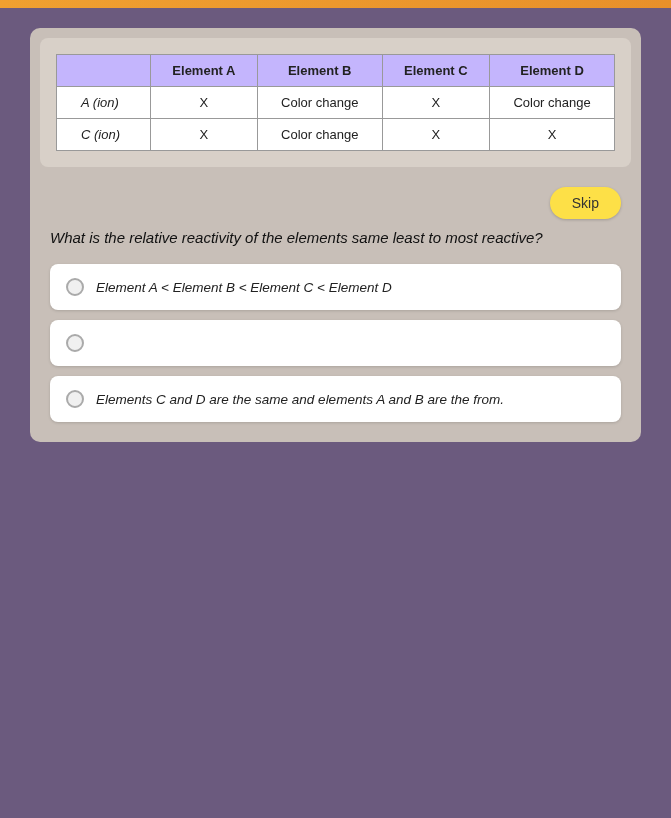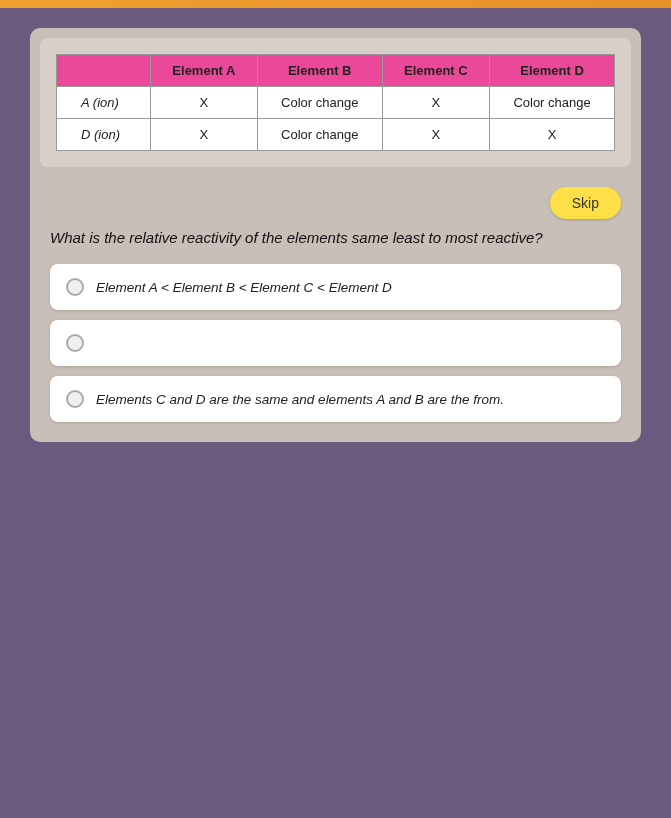--- a/index.html
+++ b/index.html
@@ -39,21 +39,21 @@
     table th, table td {
       border: 1px solid #999;
       padding: 8px 10px;
       text-align: center;
       font-size: 13px;
       color: #222;
       vertical-align: middle;
     }
 
     table th {
-      background: #ec4899;
+      background: #c4b5fd;
       font-weight: bold;
       font-size: 13px;
     }
 
     table td:first-child {
       font-style: italic;
       text-align: left;
       padding-left: 24px;
     }
 
@@ -142,21 +142,21 @@
         </thead>
         <tbody id="table-body">
         <tr>
               <td>A (ion)</td>
               <td>X</td>
               <td>Color change</td>
               <td>X</td>
               <td>Color change</td>
             </tr>
             <tr>
-              <td>D (ion)</td>
+              <td>C (ion)</td>
               <td>X</td>
               <td>Color change</td>
               <td>X</td>
               <td>X</td>
             </tr>
           </tbody>
       </table>
     </div>
 
     <div class="skip-area">

